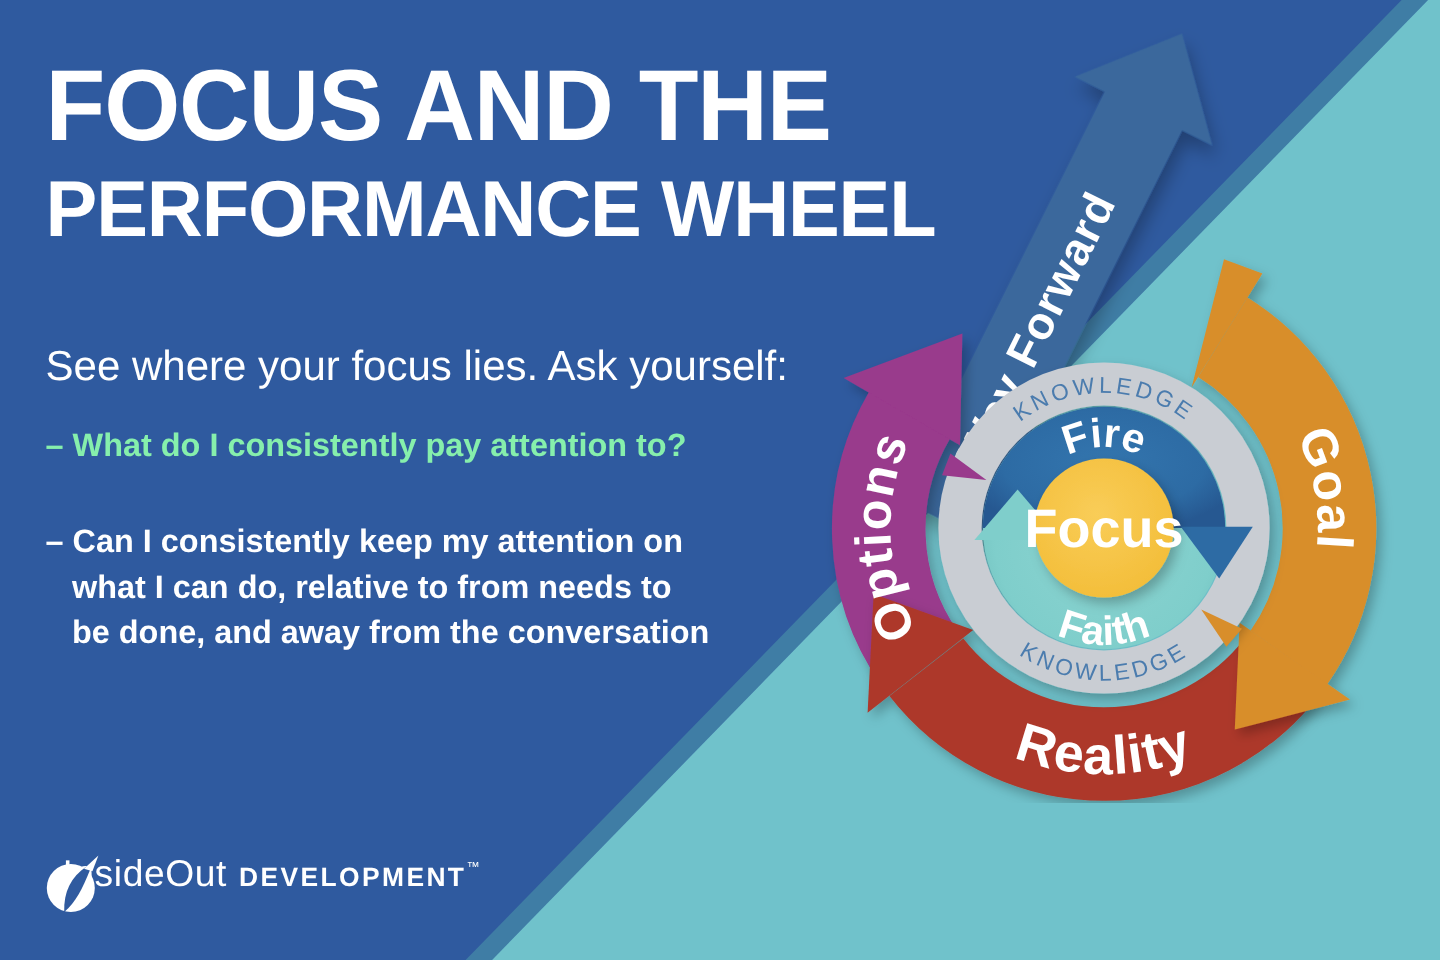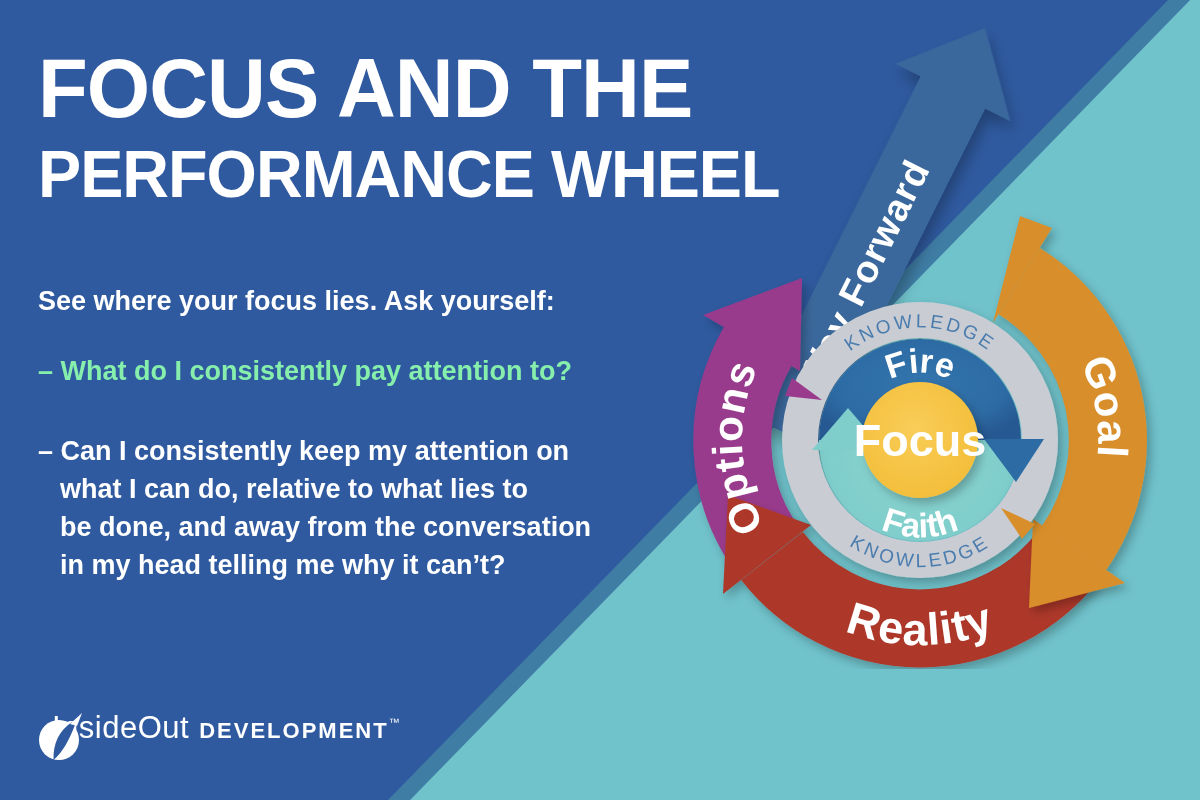--- a/index.html
+++ b/index.html
@@ -3,21 +3,21 @@
 <meta charset="utf-8">
 <style>
   html,body{margin:0;padding:0;}
   body{font-family:"Liberation Sans", sans-serif;}
   .stage{position:relative;width:1200px;height:800px;overflow:hidden;background:#2F5A9F;}
   .stage svg{position:absolute;left:0;top:0;}
   .title1{position:absolute;left:38px;top:40px;font-size:84px;font-weight:700;color:#fff;
           letter-spacing:-1px;white-space:nowrap;transform:scaleX(0.97);transform-origin:left top;z-index:5;}
   .title2{position:absolute;left:38px;top:136px;font-size:66px;font-weight:700;color:#fff;
           letter-spacing:-1px;white-space:nowrap;transform:scaleX(0.98);transform-origin:left top;z-index:5;}
-  .subhead{position:absolute;left:38px;top:286px;font-size:27px;font-weight:700;color:#fff;white-space:nowrap;z-index:5;}
+  .subhead{position:absolute;left:38px;top:286px;font-size:35px;font-weight:400;color:#fff;white-space:nowrap;z-index:5;}
   .bullet1{position:absolute;left:38px;top:356px;font-size:27px;font-weight:700;color:#86efac;white-space:nowrap;z-index:5;}
   .bullet2{position:absolute;left:38px;top:432px;font-size:27px;font-weight:700;color:#fff;line-height:38px;z-index:5;}
   .bullet2 .cont{padding-left:22px;}
   .logo{position:absolute;left:38px;top:710px;display:flex;align-items:center;z-index:5;color:#fff;}
   .logo-text{margin-left:14px;font-size:31px;font-weight:400;letter-spacing:0.5px;white-space:nowrap;}
   .logo-suffix{font-size:22px;letter-spacing:2px;font-weight:700;margin-left:10px;}
   .logo-tm{font-size:11px;vertical-align:12px;}
   
   text{font-family:"Liberation Sans", sans-serif;}
   .wf-text{font-size:38px;font-weight:700;fill:#fff;letter-spacing:1px;}
@@ -128,23 +128,22 @@
       <textPath href="#faithPath" startOffset="50%" text-anchor="middle">Faith</textPath>
     </text>
   </svg>
 
   <div class="title1">FOCUS AND THE</div>
   <div class="title2">PERFORMANCE WHEEL</div>
   <div class="subhead">See where your focus lies. Ask yourself:</div>
   <div class="bullet1">– What do I consistently pay attention to?</div>
   <div class="bullet2">
     <div>– Can I consistently keep my attention on</div>
-    <div class="cont">what I can do, relative to what lies to</div>
+    <div class="cont">what I can do, relative to from needs to</div>
     <div class="cont">be done, and away from the conversation</div>
-    <div class="cont">in my head telling me why it can’t?</div>
   </div>
 
   <div class="logo">
     <svg width="48" height="52" viewBox="0 0 48 52">
       <circle cx="21" cy="30" r="20" fill="#ffffff"></circle>
       <path d="M34,12 C21,21 15,33 15.5,50 C25,42 31,30 37,15 Z" fill="#2F5A9F"></path>
       <polygon points="32,14 44,3 39,16" fill="#ffffff"></polygon>
     </svg>
     <div class="logo-text">
       <span>InsideOut</span><span class="logo-suffix">DEVELOPMENT</span><span class="logo-tm">™</span>

